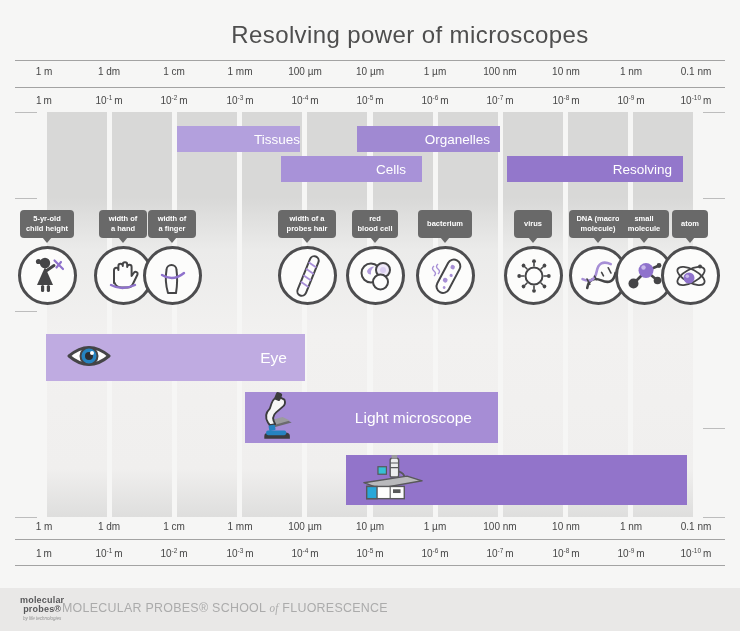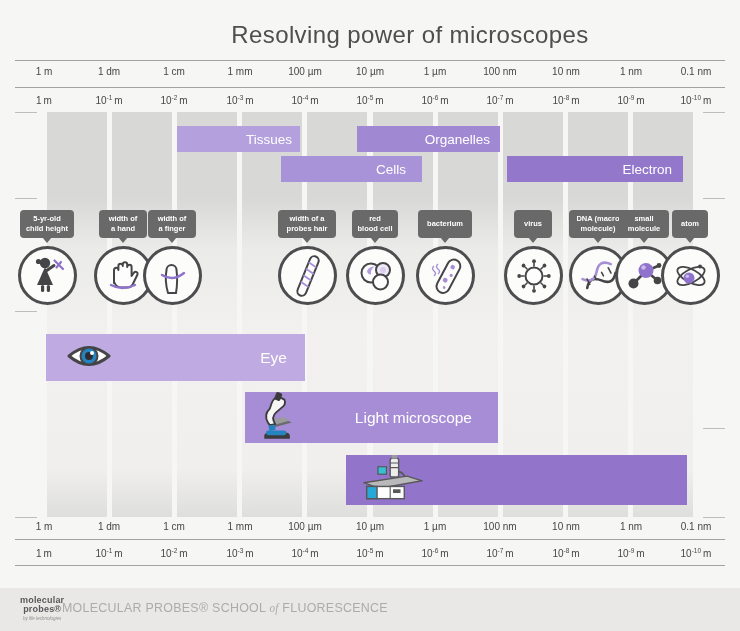--- a/index.html
+++ b/index.html
@@ -86,31 +86,31 @@
   <div class="col" style="left:112px"></div>
   <div class="col" style="left:177px"></div>
   <div class="col" style="left:242px"></div>
   <div class="col" style="left:307px"></div>
   <div class="col" style="left:373px"></div>
   <div class="col" style="left:438px"></div>
   <div class="col" style="left:503px"></div>
   <div class="col" style="left:568px"></div>
   <div class="col" style="left:633px"></div>
 
-  <div class="cat-bar" style="left: 177px; top: 126px; width: 123px; padding-right: 8px; background: rgb(179, 160, 221);">
+  <div class="cat-bar" style="left: 177px; top: 126px; width: 123px; background: rgb(179, 160, 221);">
       <span>Tissues</span>
     </div>
   <div class="cat-bar" style="left: 357px; top: 126px; width: 143px; padding-right: 10px; background: rgb(160, 137, 210);">
       <span>Organelles</span>
     </div>
   <div class="cat-bar" style="left: 281px; top: 156px; width: 141px; padding-right: 16px; background: rgb(168, 146, 216);">
       <span>Cells</span>
     </div>
   <div class="cat-bar" style="left: 507px; top: 156px; width: 176px; padding-right: 11px; background: rgb(147, 119, 203);">
-      <span>Electron</span>
+      <span>Resolving</span>
     </div>
 
   <div class="tag" style="left:20px;width:54px">
       <span>5-yr-old</span>
       <span>child height</span>
       <i class="tag-tip"></i>
     </div>
   <div class="tag" style="left:99px;width:48px">
       <span>width of</span>
       <span>a hand</span>

